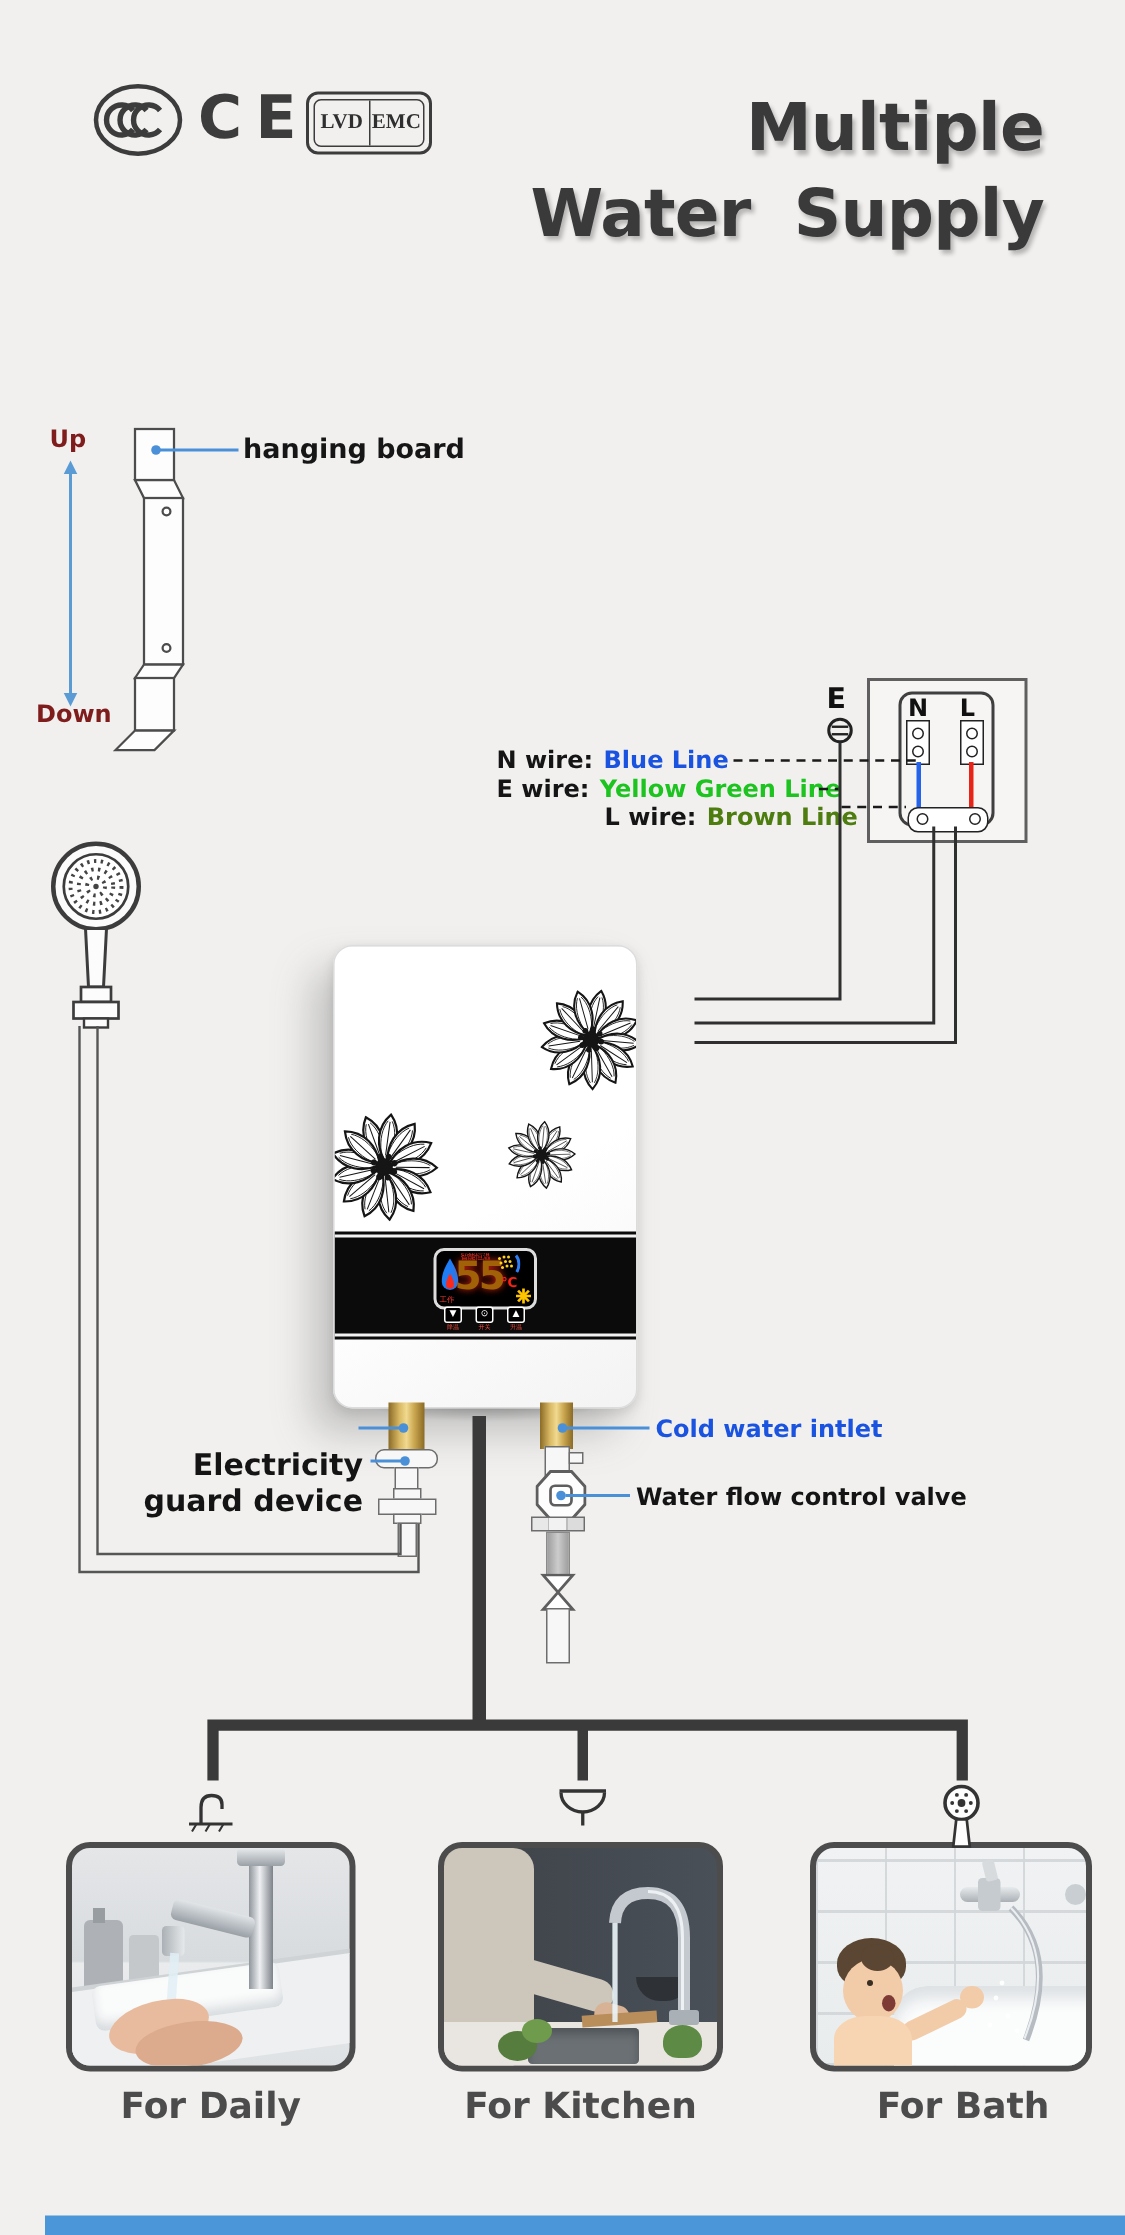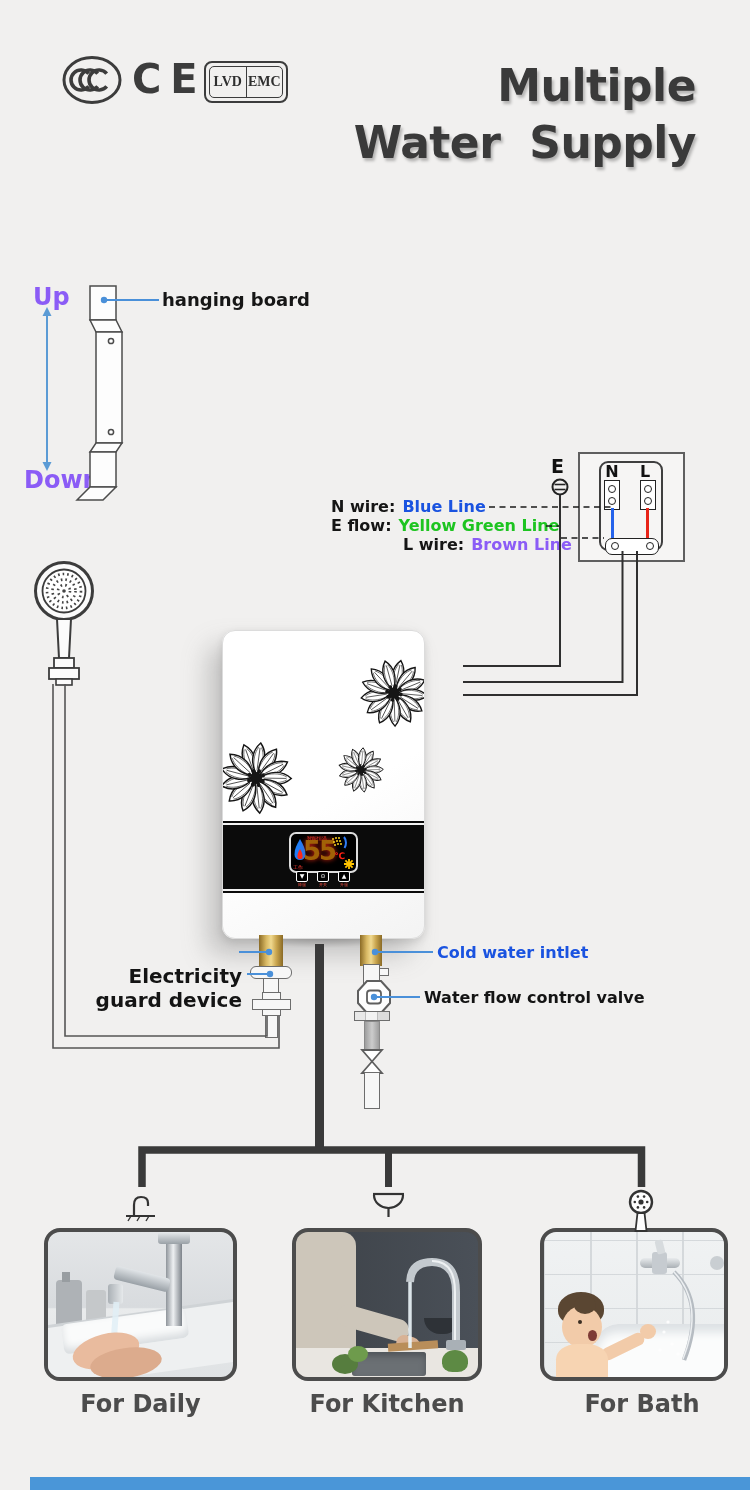--- a/index.html
+++ b/index.html
@@ -12,21 +12,21 @@
          line-height:57px;color:#3a3a3a;letter-spacing:-0.5px;text-shadow:2px 3px 3px rgba(0,0,0,.25);}
   .title .l2{word-spacing:14px;}
   .ce-badge{left:132px;top:56px;font-size:40px;font-weight:bold;color:#3c3c3c;letter-spacing:9px;}
   .lvd-badge{left:204px;top:61px;width:80px;height:38px;border:2px solid #3c3c3c;border-radius:8px;
              display:flex;align-items:center;justify-content:center;}
   .lvd-inner{display:flex;width:72px;height:30px;border:1.5px solid #3c3c3c;border-radius:5px;}
   .lvd-cell{flex:1;display:flex;align-items:center;justify-content:center;
             font-family:"Liberation Serif","DejaVu Serif",serif;font-weight:bold;font-size:14px;color:#2f2f2f;}
   .lvd-cell:first-child{border-right:1.5px solid #3c3c3c;}
   
-  .updown{font-size:24px;font-weight:bold;color:#8b5cf6;}
+  .updown{font-size:16px;font-weight:bold;color:#7f1d1d;}
   .hb-label{left:162px;top:289px;font-size:18px;font-weight:bold;color:#161616;}
   
   .wire-row{font-size:16px;font-weight:bold;white-space:nowrap;color:#151515;}
   .wire-row .val{margin-left:7px;}
   .e-term{left:551px;top:455px;font-size:19px;font-weight:bold;color:#111;}
   
   .socket{left:578px;top:452px;width:103px;height:106px;border:2px solid #5f5f5f;background:#f6f5f4;}
   .socket-inner{left:19px;top:7px;width:60px;height:86px;border:2px solid #3f3f3f;border-radius:9px;}
   .term-lab{top:8px;width:20px;text-align:center;font-size:16px;font-weight:bold;color:#111;}
   .term{width:14px;height:28px;border:1.5px solid #222;background:#fff;top:26px;
@@ -122,24 +122,24 @@
     <polygon points="29,67 43,67 41,106 31,106" fill="#fcfcfc" stroke="#3c3c3c" stroke-width="2"></polygon>
     <rect x="26" y="106" width="20" height="10" fill="#fcfcfc" stroke="#3c3c3c" stroke-width="1.8"></rect>
     <rect x="21" y="116" width="30" height="11" fill="#fcfcfc" stroke="#3c3c3c" stroke-width="1.8"></rect>
     <rect x="28" y="127" width="16" height="6" fill="#fcfcfc" stroke="#3c3c3c" stroke-width="1.6"></rect>
   </svg>
 
   <div class="abs wire-row" style="left:331px;top:497px">
     <span>N wire:</span><span class="val" style="color: rgb(26, 83, 224);">Blue Line</span>
   </div>
   <div class="abs wire-row" style="left:331px;top:516px">
-    <span>E flow:</span><span class="val" style="color: rgb(29, 196, 32); margin-top: 45px;">Yellow Green Line</span>
+    <span>E wire:</span><span class="val" style="color: rgb(29, 196, 32); margin-top: 45px;">Yellow Green Line</span>
   </div>
   <div class="abs wire-row" style="left:403px;top:535px">
-    <span>L wire:</span><span class="val" style="color: #8b5cf6;">Brown Line</span>
+    <span>L wire:</span><span class="val" style="color: #4d7c0f;">Brown Line</span>
   </div>
   <div class="abs e-term">E</div>
 
   <div class="abs socket">
     <div class="abs socket-inner"></div>
     <div class="abs term-lab" style="left:22px">N</div>
     <div class="abs term-lab" style="left:55px">L</div>
     <div class="abs term" style="left:24px">
       <div class="hole"></div>
       <div class="hole"></div>

